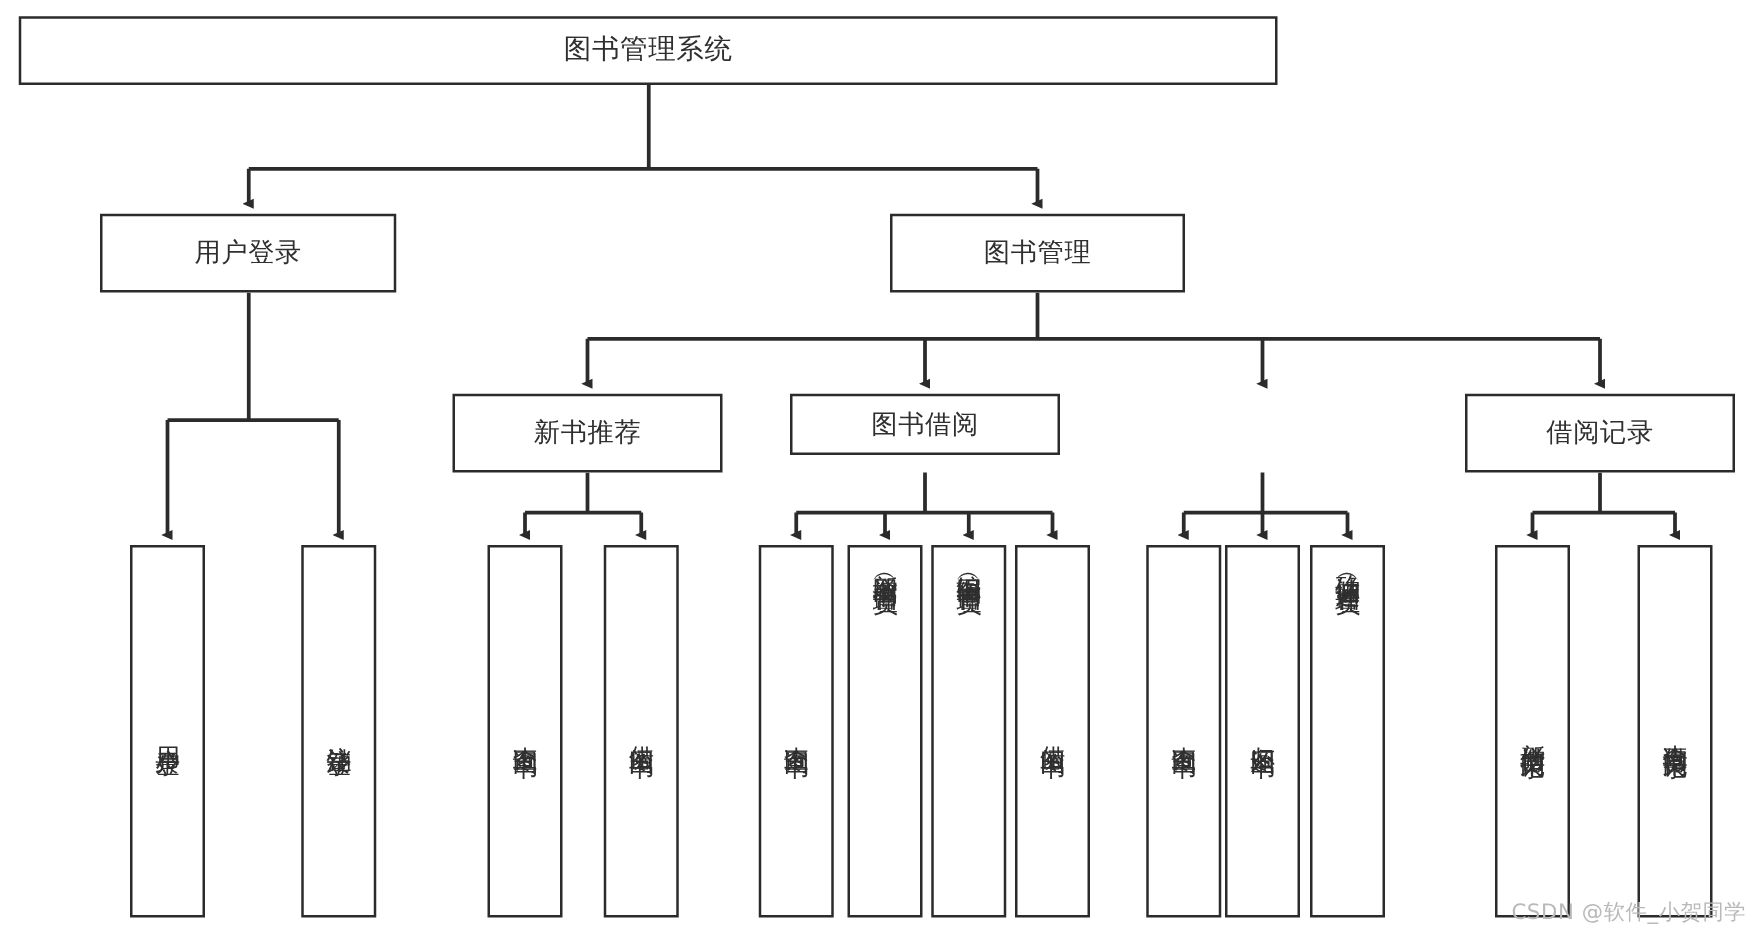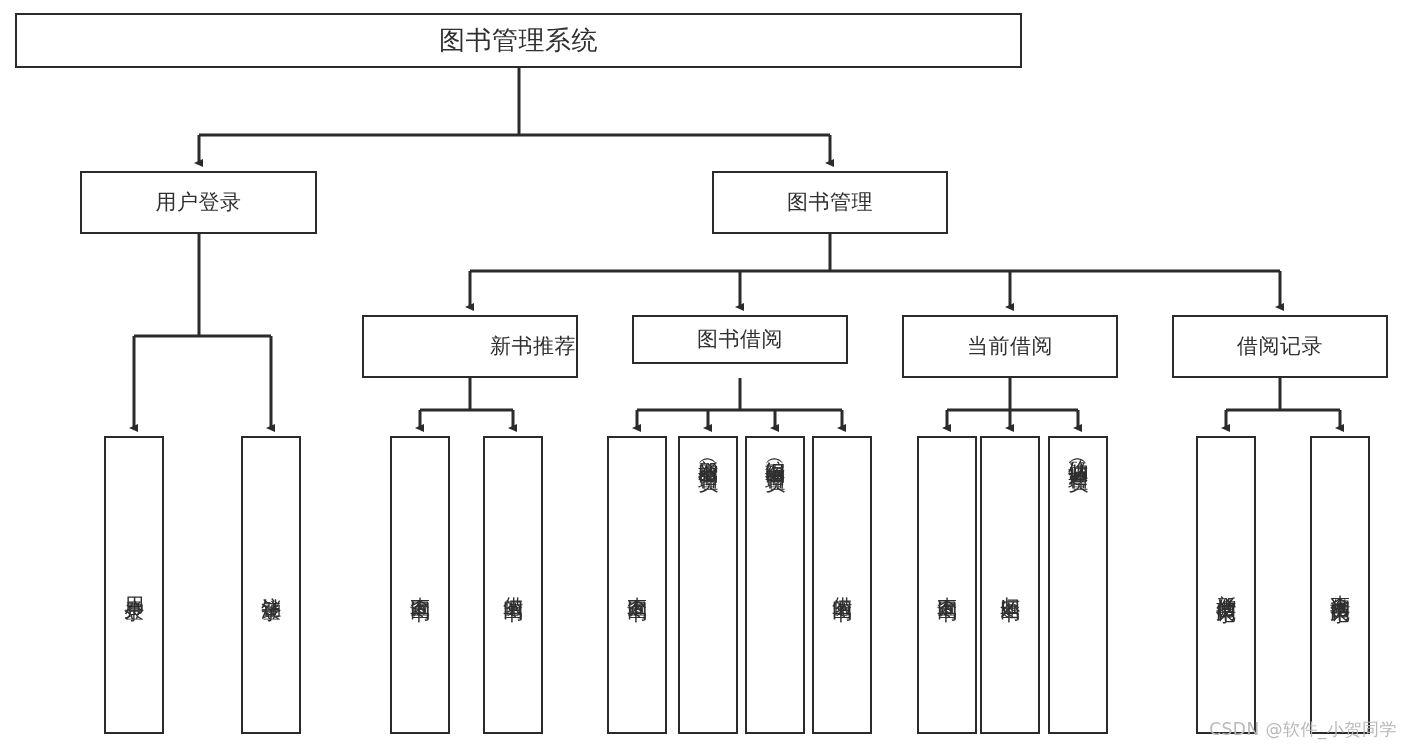--- a/index.html
+++ b/index.html
@@ -38,21 +38,21 @@
     text-align: center;
     white-space: nowrap;
     letter-spacing: 0.5px;
   }
   
   .node.horiz .node-label {
     font-size: 21px;
     line-height: 1.1;
   }
   .node.root .node-label {
-    font-size: 26px;
+    font-size: 22px;
   }
   
   .node.vert {
     align-items: flex-start;
     justify-content: center;
     padding-top: 6px;
   }
   .node.vert .node-label {
     writing-mode: vertical-rl;
     text-orientation: upright;
@@ -135,29 +135,26 @@
     <span class="node-label">图书管理系统</span>
   </div>
 
   <div class="node horiz" style="left:80px; top:171px; width:237px; height:63px;">
     <span class="node-label">用户登录</span>
   </div>
   <div class="node horiz" style="left:712px; top:171px; width:236px; height:63px;">
     <span class="node-label">图书管理</span>
   </div>
 
-  <div class="node horiz" style="left:362px; top:315px; width:216px; height:63px;justify-content:flex-end;">
+  <div class="node horiz" style="left:362px; top:315px; width:216px; height:63px;">
     <span class="node-label">新书推荐</span>
   </div>
   <div class="node horiz" style="left:632px; top:315px; width:216px; height:49px;">
     <span class="node-label">图书借阅</span>
   </div>
-  <div class="node horiz" style="left:902px; top:315px; width:216px; height:63px;">
-    <span class="node-label">当前借阅</span>
-  </div>
   <div class="node horiz" style="left:1172px; top:315px; width:216px; height:63px;">
     <span class="node-label">借阅记录</span>
   </div>
 
   <div class="node vert centered" style="left:104px; top:436px; width:60px; height:298px;">
     <span class="node-label">用户登录</span>
   </div>
   <div class="node vert centered" style="left:241px; top:436px; width:60px; height:298px;">
     <span class="node-label">注销登录</span>
   </div>

